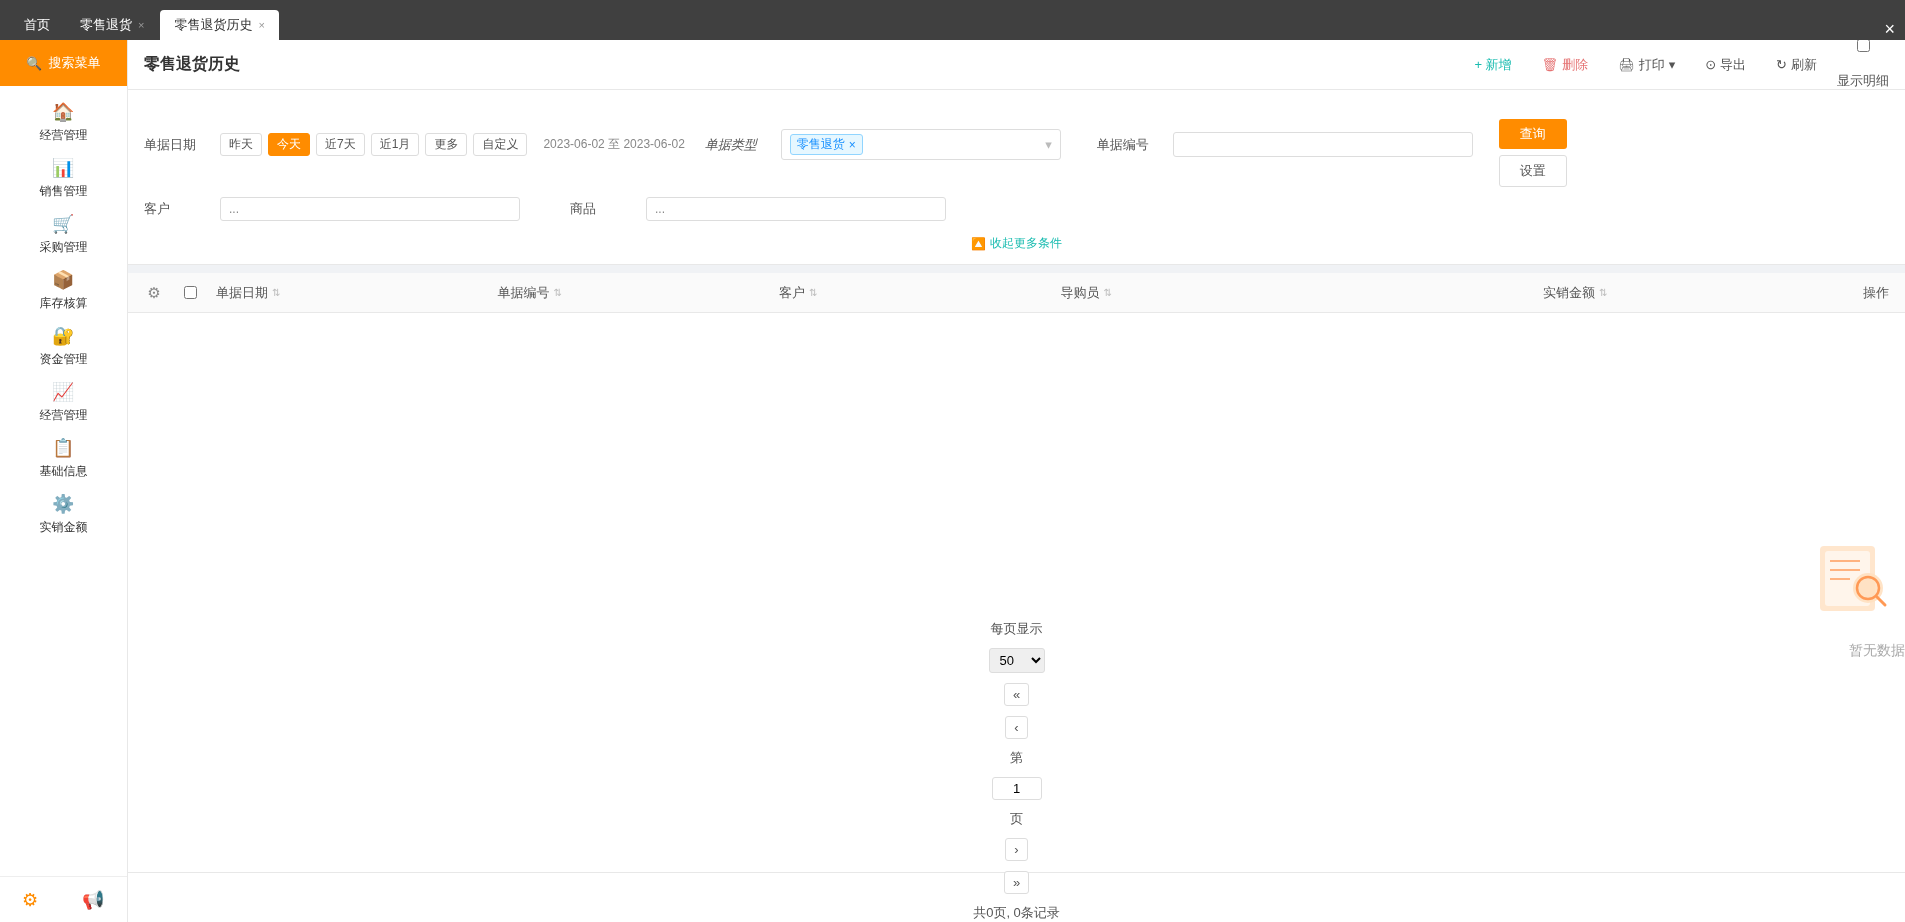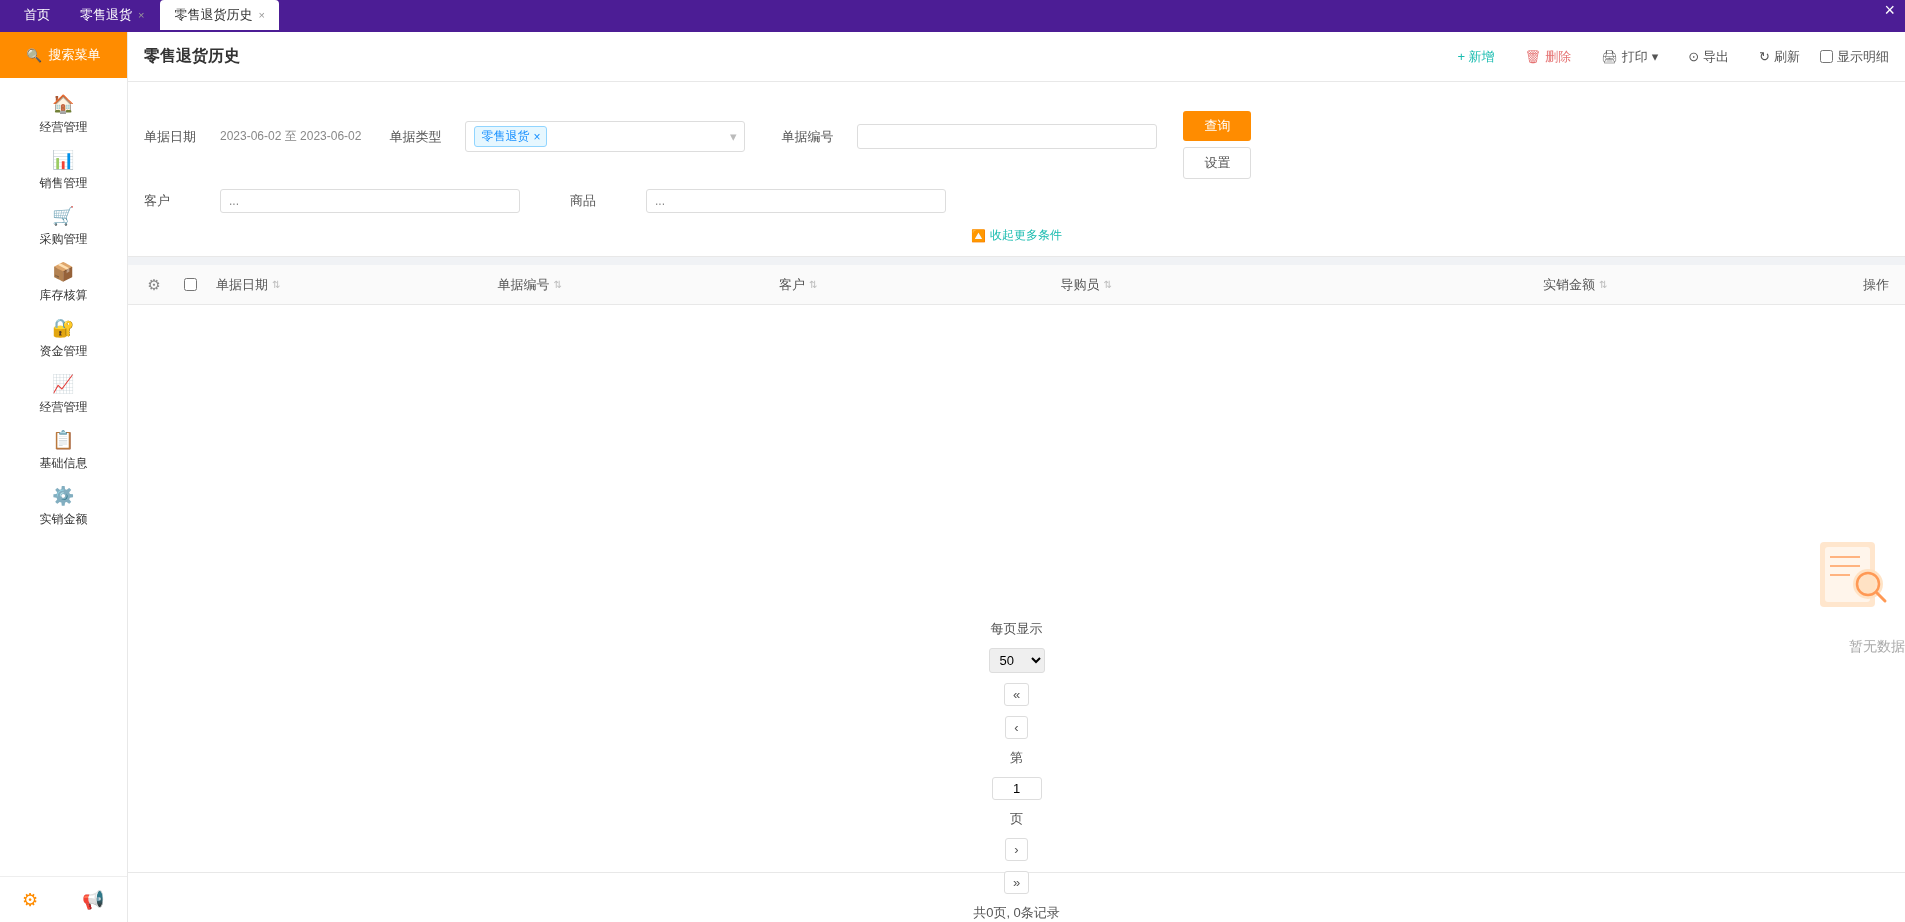--- a/index.html
+++ b/index.html
@@ -1,23 +1,23 @@
 <!DOCTYPE html>
 <html><head>
   <meta charset="utf-8">
   <style>
     * { box-sizing: border-box; margin: 0; padding: 0; font-family: 'Microsoft YaHei', '微软雅黑', sans-serif; }
     body { width: 1905px; height: 922px; overflow: hidden; display: flex; flex-direction: column; background: #f0f2f5; }
 
     
     .top-bar {
-      height: 32px;
-      background: #4c1d95;
-      display: flex;
-      align-items: flex-start;
+      height: 40px;
+      background: #404040;
+      display: flex;
+      align-items: flex-end;
       padding: 0 10px;
       gap: 4px;
       flex-shrink: 0;
     }
     .top-bar-tabs {
       display: flex;
       align-items: center;
       gap: 2px;
       flex: 1;
     }
@@ -153,23 +153,24 @@
       cursor: pointer;
       font-size: 13px;
       color: #555;
       border-radius: 3px;
     }
     .action-btn.new { color: #1abcb0; }
     .action-btn.delete { color: #e57373; }
     .show-detail-checkbox {
       display: flex;
       align-items: center;
-      gap: 4px;
-      font-size: 13px;
-      color: #555;
+      gap: 20px;
+      font-size: 13px;
+      color: #555;
+      flex-direction: column;
     }
 
     
     .filter-area {
       background: #fff;
       padding: 12px 16px;
       border-bottom: 1px solid #e8e8e8;
       flex-shrink: 0;
     }
     .filter-row {
@@ -486,23 +487,31 @@
         <div class="show-detail-checkbox">
           <input type="checkbox" style="">
           <span>显示明细</span>
         </div>
       </div>
     </div>
 
     <div class="filter-area">
       <div class="filter-row">
         <span class="filter-label">单据日期</span>
+        <div class="date-filters">
+          <button class="date-filter-btn">昨天</button>
+          <button class="date-filter-btn active">今天</button>
+          <button class="date-filter-btn">近7天</button>
+          <button class="date-filter-btn">近1月</button>
+          <button class="date-filter-btn">更多</button>
+          <button class="date-filter-btn">自定义</button>
+        </div>
         <span class="date-range">2023-06-02 至 2023-06-02</span>
 
-        <span class="filter-label" style="margin-left:12px;">单据类型</span>
+        <span class="filter-label" style="margin-left:4px;font-style:italic;">单据类型</span>
         <div class="filter-select" style="min-width:280px;">
           <span class="filter-tag">
             <span>零售退货</span>
             <span style="cursor:pointer;">×</span>
           </span>
           <span style="flex:1;"></span>
           <span style="color:#bbb;">▾</span>
         </div>
 
         <span class="filter-label" style="margin-left:20px;">单据编号</span>

